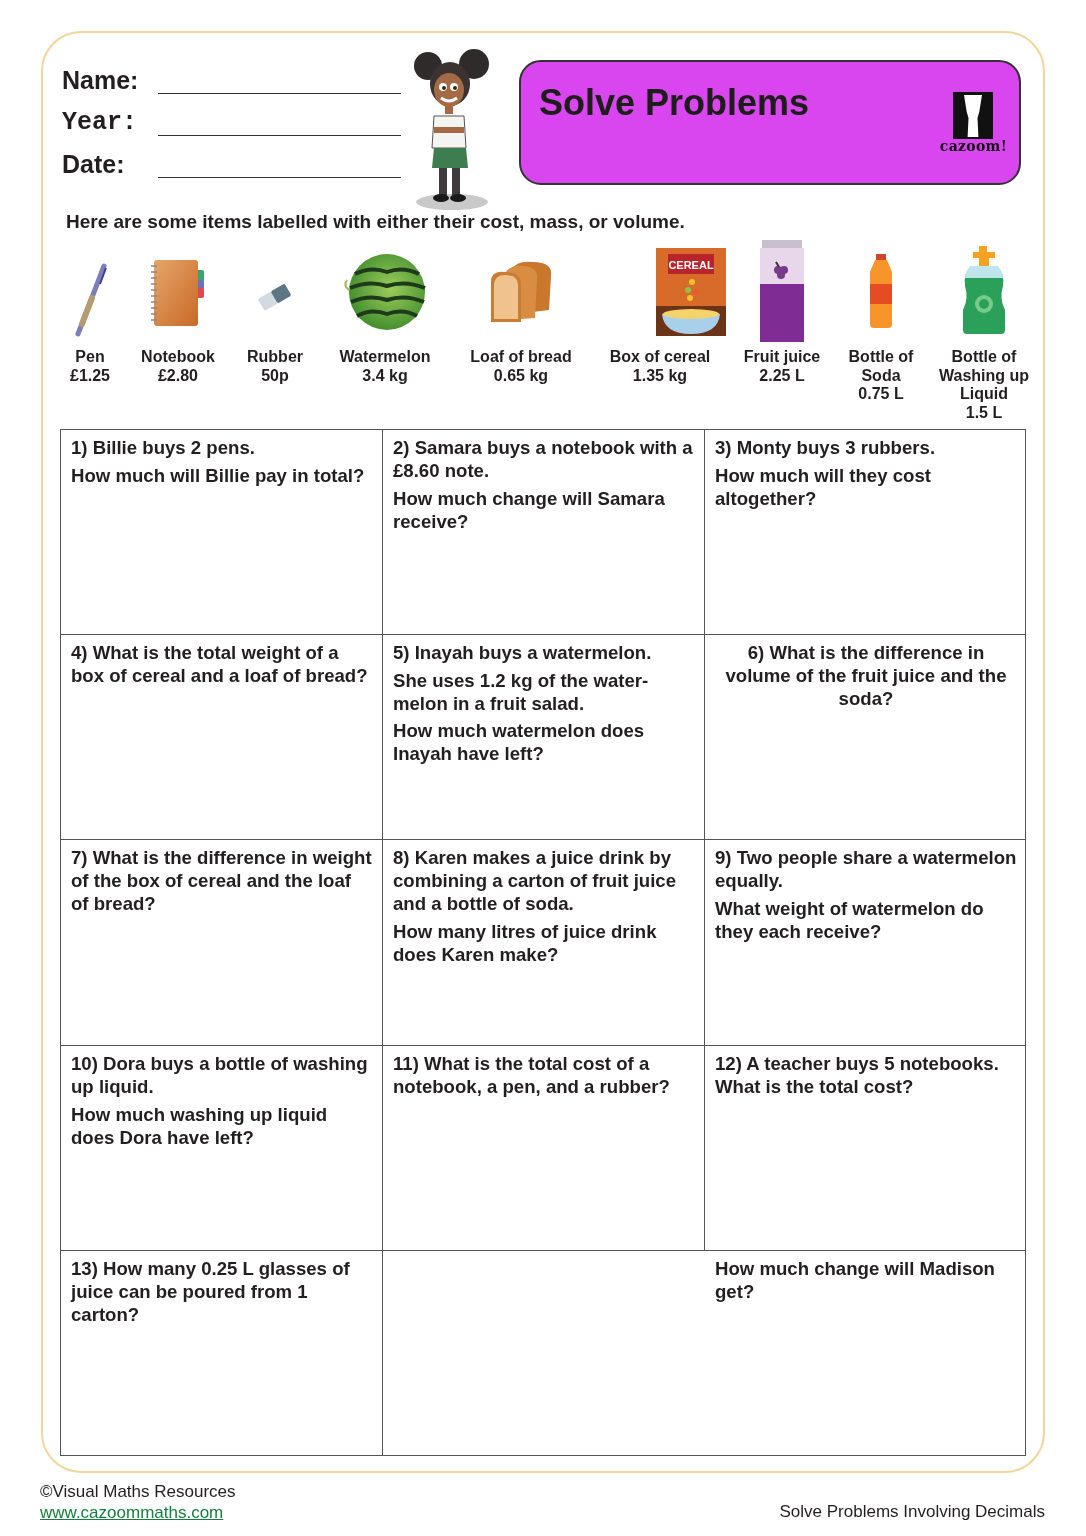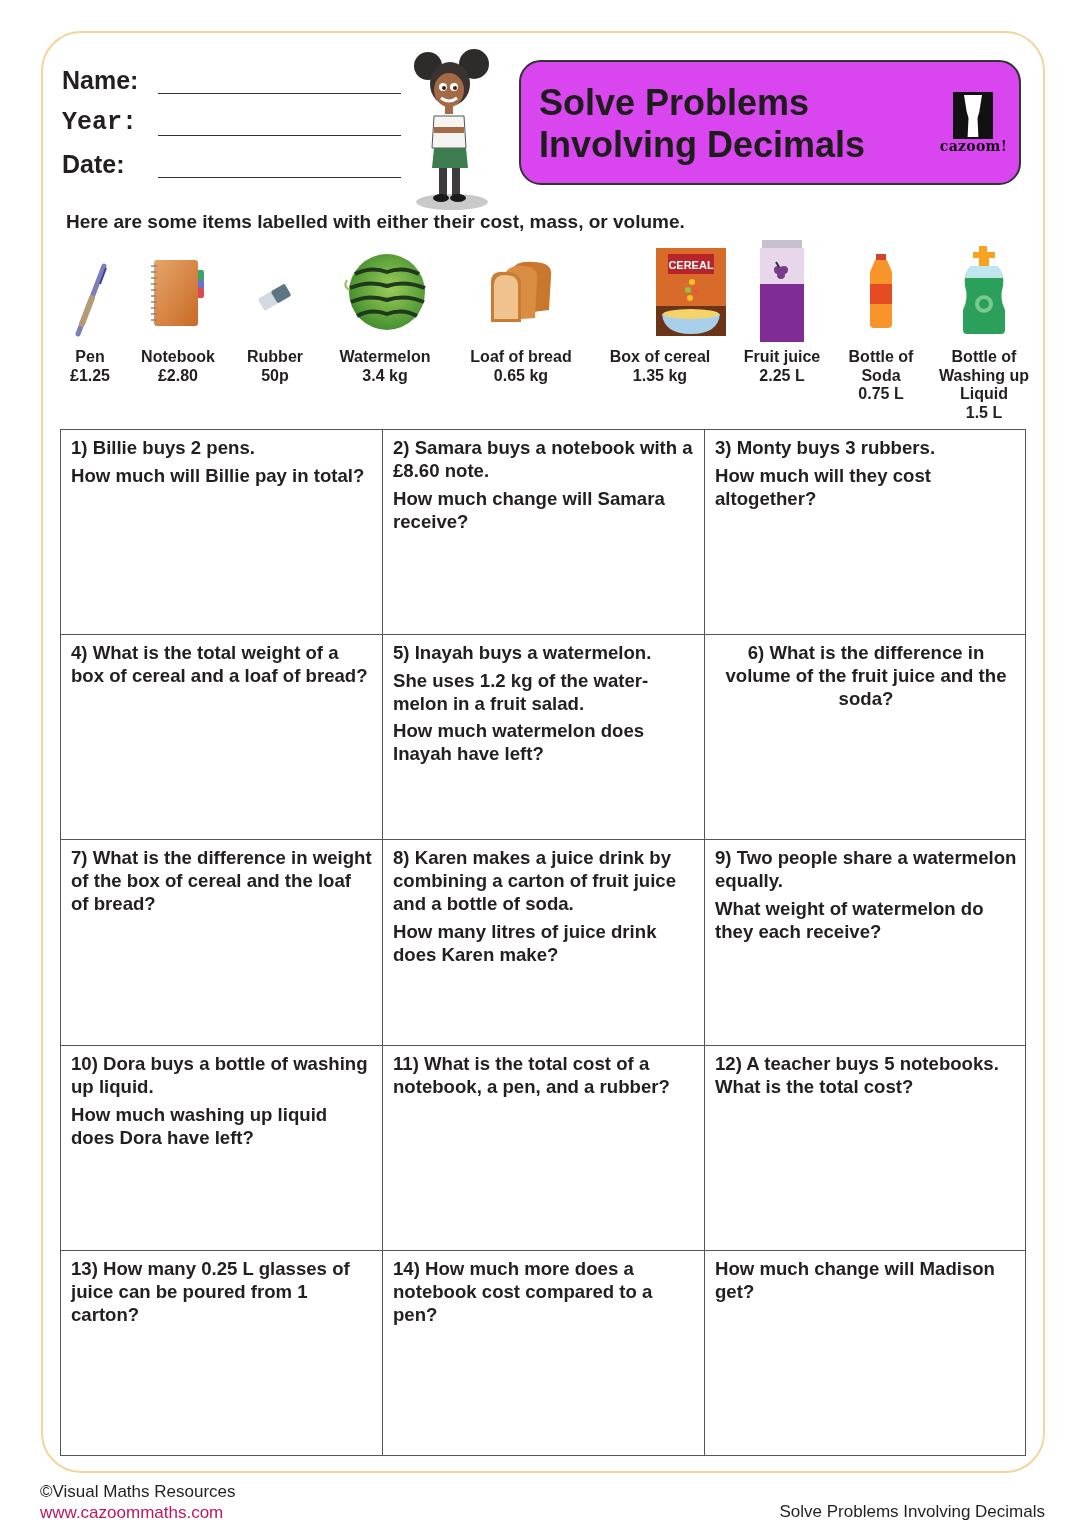--- a/index.html
+++ b/index.html
@@ -34,21 +34,21 @@
   .items { position: absolute; left: 0; top: 240px; width: 1086px; height: 185px; }
   .item { position: absolute; top: 0; text-align: center; }
   .item-icon { position: relative; margin: 0 auto; }
   .item-label { font-size: 16px; font-weight: bold; line-height: 18.5px; white-space: nowrap; position: absolute; left: 50%; transform: translateX(-50%); top: 108px; }
 
   .grid { position: absolute; left: 60px; top: 429px; width: 966px; height: 1027px; border: 1.5px solid #555; }
   .cell { position: absolute; border-right: 1.5px solid #555; border-bottom: 1.5px solid #555; padding: 6px 9px 0 10px; }
   .cell p { font-size: 18.6px; font-weight: bold; line-height: 23px; color: #231f20; margin-bottom: 4.5px; }
 
   .footer-left { position: absolute; left: 40px; top: 1481px; font-size: 17px; line-height: 21px; }
-  .footer-left a { color: #be185d; }
+  .footer-left a { color: #15803d; text-decoration: underline; }
   .footer-right { position: absolute; right: 41px; top: 1502px; font-size: 17px; }
 </style>
 </head>
 <body>
 
 <div class="frame"></div>
 
 <div class="fields">
   <div class="field-row" style="top:0;">
     <span class="field-label">Name:</span>
@@ -83,21 +83,20 @@
     <rect x="27" y="124" width="8" height="28" fill="#3d3b3b"></rect>
     <rect x="40" y="124" width="8" height="28" fill="#3d3b3b"></rect>
     <ellipse cx="29" cy="154" rx="8" ry="4" fill="#1a1a1a"></ellipse>
     <ellipse cx="46" cy="154" rx="8" ry="4" fill="#1a1a1a"></ellipse>
   </svg>
 </div>
 
 <div class="title-box">
   <div class="title-text">
     <div>Solve Problems</div>
-    <div>Involving Decimals</div>
   </div>
   <div class="logo">
     <div class="logo-box">
         <div class="logo-cup"></div>
       </div>
     <div class="logo-text">cazoom!</div>
   </div>
 </div>
 
 <div class="intro">Here are some items labelled with either their cost, mass, or volume.</div>
@@ -327,23 +326,20 @@
   <div class="cell" style="left:322px; top:616px; width:322px; height:205px;">
     <p>11) What is the total cost of a notebook, a pen, and a rubber?</p>
   </div>
   <div class="cell" style="left:644px; top:616px; width:321px; height:205px; border-right:none;">
     <p>12) A teacher buys 5 notebooks. What is the total cost?</p>
   </div>
 
   <div class="cell" style="left:0; top:821px; width:322px; height:204px; border-bottom:none;">
     <p>13) How many 0.25 L glasses of juice can be poured from 1 carton?</p>
   </div>
-  <div class="cell" style="left:322px; top:821px; width:322px; height:204px; border-bottom:none;">
-    <p>14) How much more does a notebook cost compared to a pen?</p>
-  </div>
   <div class="cell" style="left:644px; top:821px; width:321px; height:204px; border-right:none; border-bottom:none;">
     <p>How much change will Madison get?</p>
   </div>
 </div>
 
 <div class="footer-left">
   <div>©Visual Maths Resources</div>
   <a>www.cazoommaths.com</a>
 </div>
 <div class="footer-right">Solve Problems Involving Decimals</div>

